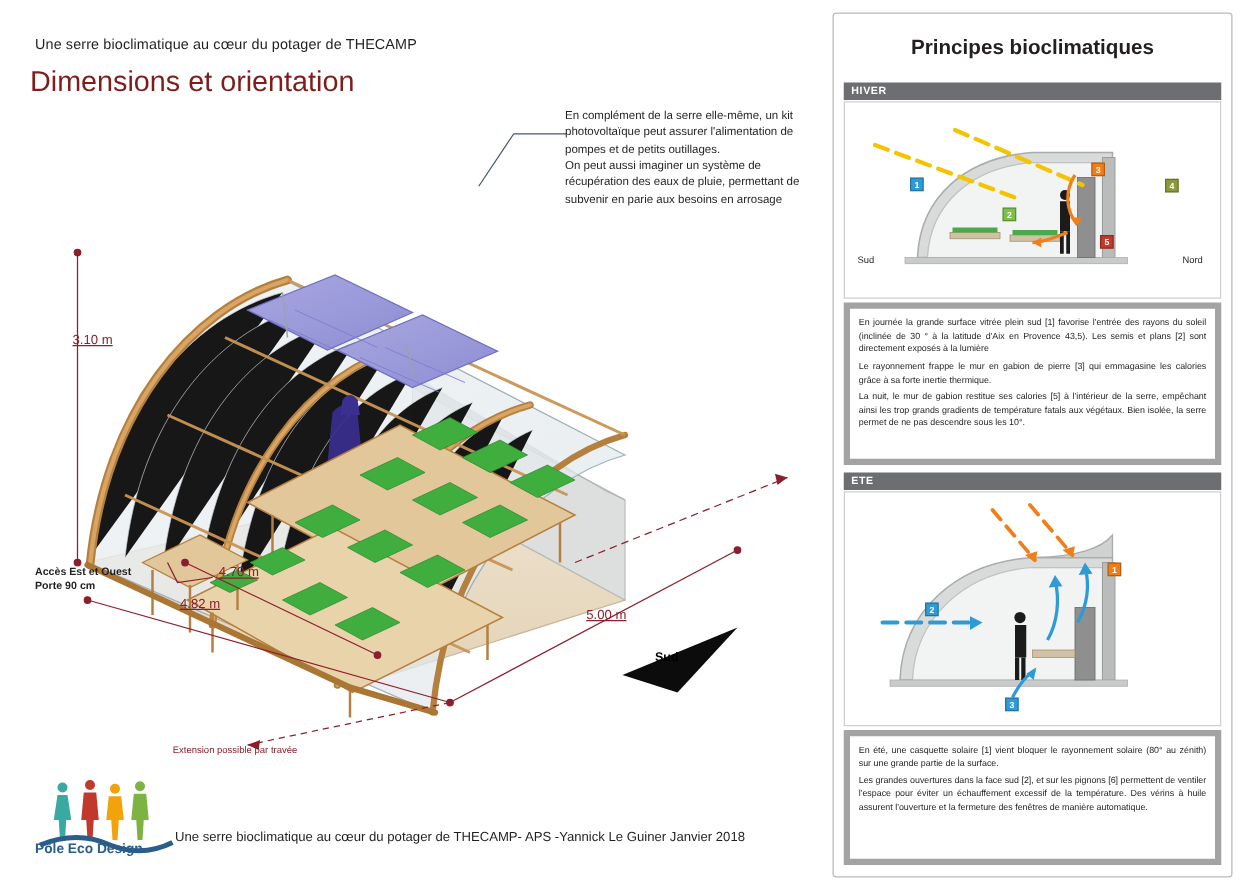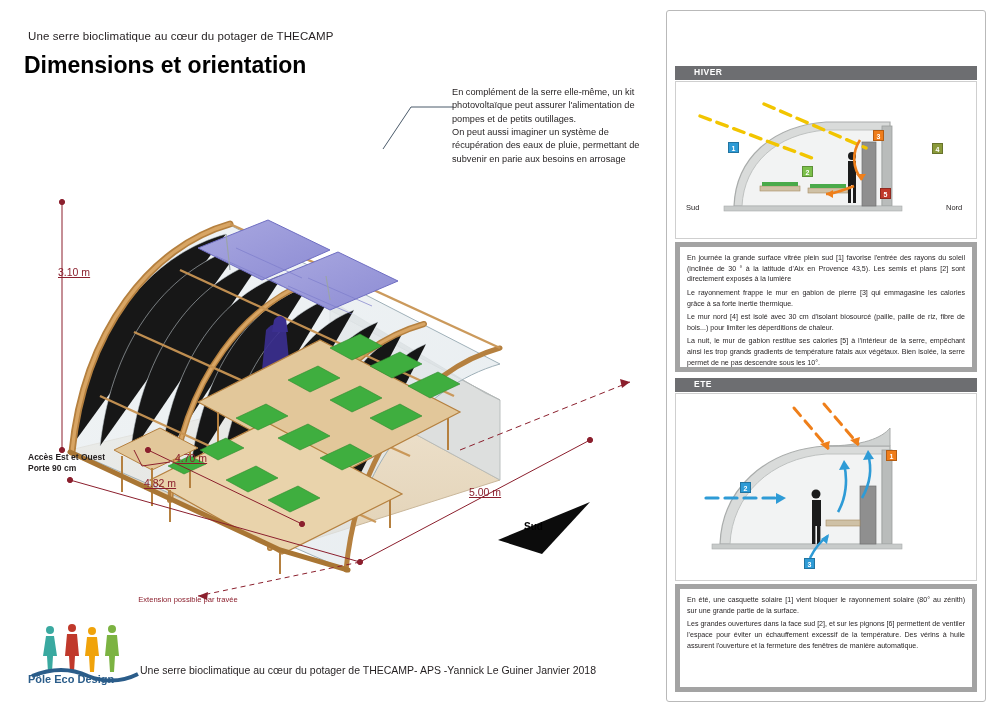--- a/index.html
+++ b/index.html
@@ -18,21 +18,21 @@
   
   .left {
     position:absolute; left:0; top:0; width:660px; height:647px;
   }
   .subtitle {
     position:absolute; left:28px; top:30px;
     font-size:11.5px; letter-spacing:.1px; color:#231f20;
   }
   .maintitle {
     position:absolute; left:24px; top:52px;
-    font-size:23px; font-weight:bold; color:#000000;
+    font-size:23px; font-weight:normal; color:#7f1d1d;
   }
 
   .note {
     position:absolute; left:452px; top:86px; width:200px;
     font-size:9.2px; line-height:1.45; color:#231f20;
   }
   .note-leader {
     position:absolute; left:381px; top:97px; width:72px; height:52px;
   }
 
@@ -70,21 +70,21 @@
     position:absolute; left:666px; top:10px; width:318px; height:690px;
     border:1px solid #b9b9b9; border-radius:3px; background:#fff;
   }
   .right-title {
     position:absolute; left:0; top:18px; width:318px; text-align:center;
     font-size:16.5px; font-weight:bold; color:#231f20;
   }
   .seasonbar {
     position:absolute; left:8px; width:302px; height:14px;
     background:#6d6e71; color:#fff; font-size:8.5px; font-weight:bold;
-    padding:1px 0 0 19px; box-sizing:border-box; letter-spacing:.5px;
+    padding:1px 0 0 6px; box-sizing:border-box; letter-spacing:.5px;
   }
   .seasonbar.hiver { top:55px; }
   .seasonbar.ete { top:367px; }
 
   .figbox {
     position:absolute; left:8px; width:302px;
     border:1px solid #cfcfcf; background:#fff; box-sizing:border-box;
   }
   .figbox.hiver { top:70px; height:158px; }
   .figbox.ete { top:382px; height:188px; }
@@ -297,20 +297,21 @@
       </g>
       <path d="M4,58 q30,-12 56,0 q26,10 50,-2" fill="none" stroke="#2b5d8a" stroke-width="4"></path>
     </svg>
     <div class="logotext">Pôle Eco Design</div>
 
     <div class="footer">Une serre bioclimatique au cœur du potager de THECAMP- APS -Yannick Le Guiner Janvier 2018</div>
   </div>
 
   <div class="right">
 
+    <div class="right-title">Principes bioclimatiques</div>
 
     <div class="seasonbar hiver">HIVER</div>
     <div class="figbox hiver">
       <svg viewBox="0 0 300 156" width="300" height="156">
 
         <path d="M58,124 C60,76 96,44 150,40 L214,40 L214,124 Z" fill="#d9dbda" stroke="#a9acab" stroke-width="1.2"></path>
         <path d="M66,124 C68,82 100,52 150,48 L206,48 L206,124 Z" fill="#f2f3f3" stroke="#bfc2c1" stroke-width="1"></path>
 
         <rect x="206" y="44" width="10" height="80" fill="#b9bcbb" stroke="#9b9e9d" stroke-width=".8"></rect>
 
@@ -349,21 +350,20 @@
       <div class="numtag" style="left:197px; top:48px; background:#f07d1a;">3</div>
       <div class="numtag" style="left:256px; top:61px; background:#8a9a3a;">4</div>
       <div class="numtag" style="left:204px; top:106px; background:#c0392b;">5</div>
       <div class="dirlabel" style="left:10px; top:121px;">Sud</div>
       <div class="dirlabel" style="left:270px; top:121px;">Nord</div>
     </div>
 
     <div class="textbox hiver">
       <p>En journée  la grande surface vitrée  plein sud [1] favorise l'entrée  des rayons du soleil (inclinée de 30 ° à la latitude d'Aix en Provence 43,5). Les semis et plans [2] sont directement  exposés  à la lumière</p>
       <p>Le rayonnement  frappe le mur en gabion de pierre  [3] qui emmagasine  les calories  grâce  à sa forte inertie  thermique.</p>
-      <p>Le mur nord [4] est isolé avec  30 cm d'isolant biosourcé  (paille, paille de riz, fibre de bois...) pour limiter  les déperditions de chaleur.</p>
       <p>La nuit, le mur de gabion restitue  ses calories  [5] à l'intérieur  de la serre, empêchant  ainsi les trop grands gradients  de température  fatals aux végétaux.  Bien  isolée, la serre  permet  de ne pas descendre sous les 10°.</p>
     </div>
 
     <div class="seasonbar ete">ETE</div>
     <div class="figbox ete">
       <svg viewBox="0 0 300 186" width="300" height="186">
 
         <path d="M44,150 C46,96 88,56 150,52 L214,52 L214,150 Z" fill="#d9dbda" stroke="#a9acab" stroke-width="1.2"></path>
         <path d="M54,150 C56,102 94,64 150,60 L206,60 L206,150 Z" fill="#f2f3f3" stroke="#bfc2c1" stroke-width="1"></path>
         <rect x="206" y="56" width="10" height="94" fill="#b9bcbb" stroke="#9b9e9d" stroke-width=".8"></rect>

